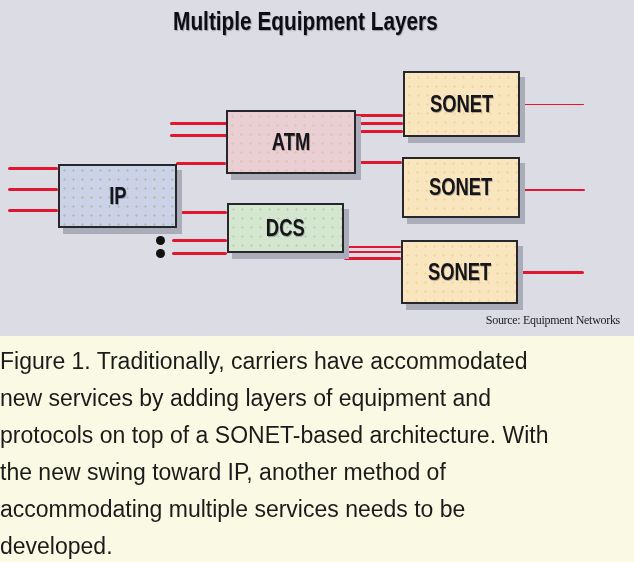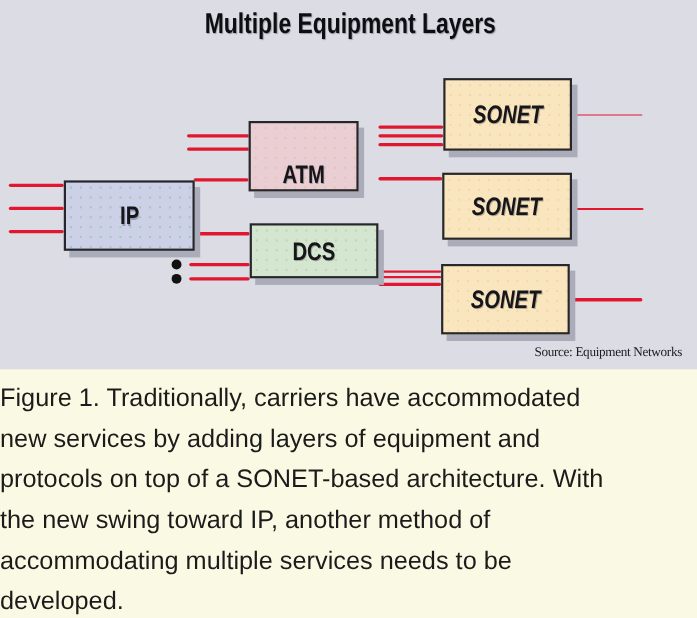--- a/index.html
+++ b/index.html
@@ -14,52 +14,51 @@
   
   #diagram{
     position:absolute;left:0;top:0;width:634px;height:336px;
     background:var(--background);
   }
   .diagram-title{
     position:absolute;left:0;top:6px;width:610px;
     text-align:center;
     font-size:26px;font-weight:bold;color:#0d0d12;
     text-shadow:1px 1px 1px rgba(40,40,60,.35);
-    margin-left:13px;
   }
   .condense{display:inline-block;transform:scaleX(.8);transform-origin:center;}
   .node{
     position:absolute;
     border:2px solid #26262b;
     box-shadow:5px 6px 0 #abacba;
     display:flex;align-items:center;justify-content:center;
     box-sizing:border-box;
   }
   .node .label{
     font-size:23px;font-weight:bold;color:#15151a;
     text-shadow:1px 1px 0 rgba(30,30,40,.3);
   }
   .node-ip{left:58px;top:164px;width:119px;height:64px;
     background:var(--ip_fill);
     background-image:radial-gradient(circle, rgba(110,190,120,.45) 1px, transparent 1.4px);
     background-size:9px 9px;}
-  .node-atm{left:226px;top:110px;width:100px;height:64px;
+  .node-atm{left:226px;top:110px;width:130px;height:64px;
     background:var(--atm_fill);
     background-image:radial-gradient(circle, rgba(225,175,130,.4) 1px, transparent 1.4px);
-    background-size:9px 9px;align-items:flex-end;}
+    background-size:9px 9px;}
   .node-dcs{left:227px;top:203px;width:117px;height:50px;
     background:var(--dcs_fill);
     background-image:radial-gradient(circle, rgba(120,180,120,.3) 1px, transparent 1.4px);
     background-size:9px 9px;}
   .node-sonet1{left:403px;top:71px;width:117px;height:66px;background:var(--sonet_fill);}
   .node-sonet2{left:402px;top:157px;width:118px;height:61px;background:var(--sonet_fill);}
   .node-sonet3{left:401px;top:240px;width:117px;height:64px;background:var(--sonet_fill);}
   .node-sonet1,.node-sonet2,.node-sonet3{
     background-image:radial-gradient(circle, rgba(230,185,120,.35) 1px, transparent 1.4px);
-    background-size:9px 9px;font-style:italic;}
+    background-size:9px 9px;}
   .hline{position:absolute;background:var(--line);border-radius:2px;}
   .dot{position:absolute;width:9px;height:9px;border-radius:50%;background:#111;}
   .source-note{
     position:absolute;right:14px;top:313px;
     font-family:"Liberation Serif", serif;
     font-size:12px;color:#1c1c22;letter-spacing:-0.3px;
   }
   
   #caption{
     position:absolute;left:0;top:336px;width:634px;height:266px;

